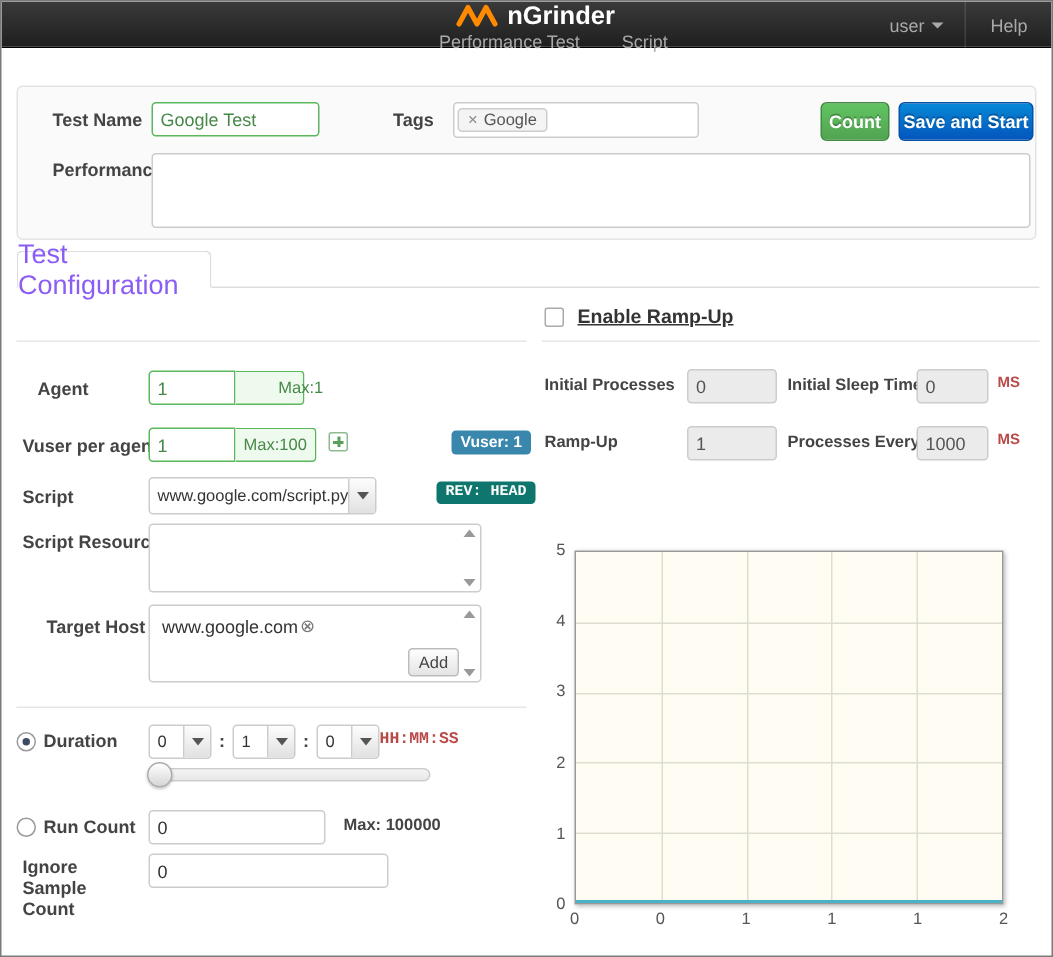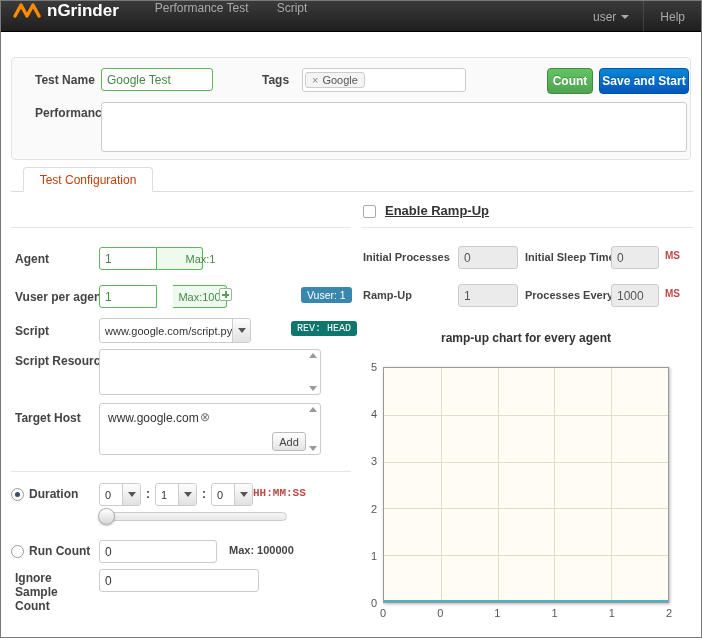--- a/index.html
+++ b/index.html
@@ -2,21 +2,21 @@
 <html><head>
 <meta charset="utf-8">
 <style>
   * { margin:0; padding:0; box-sizing:border-box; }
   body { font-family:"Liberation Sans", sans-serif; background:#fff; }
   .window { position:relative; width:702px; height:638px; border:1px solid #7a7a7a; background:#fff; overflow:hidden; }
 
   
   .navbar { position:absolute; top:0; left:0; width:700px; height:31px;
             background:linear-gradient(#3a3a3a,#1f1f1f); border-bottom:1px solid #000;
-            display:flex; align-items:flex-start; }
+            display:flex; align-items:center;flex-direction:column; }
   .brand { display:flex; align-items:center; gap:6px; margin-left:12px; cursor:pointer; }
   .brand-text { color:#fff; font-size:17px; font-weight:bold; }
   .nav-menu { display:flex; margin-left:36px; gap:28px; }
   .nav-item { color:#a9a9a9; font-size:12px; cursor:pointer; }
   .nav-right { position:absolute; right:0; top:0; height:31px; display:flex; align-items:center; }
   .nav-user { color:#a9a9a9; font-size:12px; display:flex; align-items:center; gap:5px; padding:0 14px; cursor:pointer; }
   .nav-help { color:#a9a9a9; font-size:12px; padding:0 16px; height:40px; display:flex; align-items:center;
               border-left:1px solid rgba(255,255,255,.12); cursor:pointer; }
   .caret-down { width:0; height:0; border-left:4px solid transparent; border-right:4px solid transparent; border-top:4px solid #a9a9a9; }
 
@@ -36,34 +36,34 @@
   .tag-x { color:#888; font-size:11px; cursor:pointer; }
 
   .btn { position:absolute; display:flex; align-items:center; justify-content:center;
          border-radius:4px; font-size:12px; cursor:pointer; border:1px solid; height:26px;
          font-weight:bold; color:#fff; text-shadow:0 -1px 0 rgba(0,0,0,.25); }
   .btn-success { background:linear-gradient(#62c462,#51a351); border-color:#418a41; }
   .btn-primary { background:linear-gradient(#0688d6,#0455bd); border-color:#0451a8; }
 
   
   .tab-line { position:absolute; top:190px; left:10px; width:682px; height:1px; background:#ddd; }
-  .tab { position:absolute; top:166px; left:22px; width:130px; height:25px; background:#fff;
+  .tab { position:absolute; top:166px; left:10px; width:130px; height:25px; background:#fff;
          border:1px solid #ddd; border-bottom:1px solid #fff; border-radius:4px 4px 0 0; z-index:2;
-         display:flex; align-items:center; justify-content:center; font-size:12px; color:#c2410c; cursor:pointer; }
+         display:flex; align-items:center; justify-content:center; font-size:18px; color:#8b5cf6; cursor:pointer; }
 
   .section-title { position:absolute; font-weight:bold; font-size:13px; color:#333; }
   .hline { position:absolute; height:1px; background:#e6e6e6; }
 
   
   .addon { position:absolute; display:flex; align-items:center; justify-content:center;
            border:1px solid #5bb75b; border-left:none; background:#effaef; color:#468847;
            font-size:11px; height:23px; border-radius:0 3px 3px 0; }
 
   .badge { position:absolute; display:inline-block; background:#3a87ad; color:#fff; font-size:10.5px;
-           font-weight:normal; padding:2px 6px; border-radius:3px; white-space:nowrap; }
+           font-weight:bold; padding:2px 6px; border-radius:3px; white-space:nowrap; }
   .badge-info { background:#0f766e; font-family:"Liberation Mono",monospace; font-size:10px; }
 
   
   .sel { position:absolute; display:flex; align-items:stretch; border:1px solid #ccc; border-radius:3px;
          background:#fff; cursor:pointer; overflow:hidden; }
   .sel-txt { flex:1; display:flex; align-items:center; padding:0 5px; font-size:11px; color:#333; white-space:nowrap; overflow:hidden; }
   .sel-arrow { width:18px; background:linear-gradient(#fdfdfd,#e1e1e1); border-left:1px solid #ccc;
                display:flex; align-items:center; justify-content:center; }
   .sel-caret { width:0; height:0; border-left:4px solid transparent; border-right:4px solid transparent; border-top:5px solid #555; }
 
@@ -143,48 +143,48 @@
     <div class="btn btn-primary" style="left:587px; top:10px; width:90px;">Save  and Start</div>
     <span class="lbl" style="left:23px; top:48px;">Performance</span>
     <textarea class="txtarea" style="left: 89px; top: 44px; width: 586px; height: 50px; resize: none;"></textarea>
   </div>
 
   <div class="tab-line"></div>
   <div class="tab">Test Configuration</div>
 
   <div class="hline" style="left:10px; top:226px; width:340px;"></div>
 
-  <span class="lbl" style="left:14px; top:251px;">Agent</span>
+  <span class="lbl" style="left:24px; top:251px;">Agent</span>
   <input class="inp inp-green" style="left: 98px; top: 246px; width: 58px; border-radius: 3px 0px 0px 3px;" value="1">
   <span class="addon" style="left:156px; top:246px; width:46px;padding-left:42px;">Max:1</span>
 
   <span class="lbl" style="left:14px; top:289px;">Vuser per agent</span>
   <input class="inp inp-green" style="left: 98px; top: 284px; width: 58px; border-radius: 3px 0px 0px 3px;" value="1">
-  <span class="addon" style="left:156px; top:284px; width:54px;margin-left:16px;">Max:100</span>
+  <span class="addon" style="left:156px; top:284px; width:54px;">Max:100</span>
   <span class="plus-icon" style="left:218px; top:287px;"></span>
   <span class="badge" style="left:300px; top:286px;">Vuser: 1</span>
 
   <span class="lbl" style="left:14px; top:323px;">Script</span>
   <div class="sel" style="left:98px; top:317px; width:152px; height:25px;">
     <span class="sel-txt">www.google.com/script.py</span>
     <span class="sel-arrow">
         <span class="sel-caret"></span>
       </span>
   </div>
   <span class="badge badge-info" style="left:290px; top:320px;">REV: HEAD</span>
 
   <span class="lbl" style="left:14px; top:353px;">Script Resources</span>
   <div class="txtarea" style="left:98px; top:348px; width:222px; height:46px;">
     <div class="scroll-rail" style="right:2px; top:3px; bottom:3px; width:10px; position:absolute;">
       <span class="tri-up"></span>
       <span class="tri-down"></span>
     </div>
   </div>
 
-  <span class="lbl" style="left:14px; top:410px;">Target Host</span>
+  <span class="lbl" style="left:30px; top:410px;">Target Host</span>
   <div class="txtarea" style="left:98px; top:402px; width:222px; height:52px;">
     <span style="position:absolute; left:8px; top:7px; font-size:12px; color:#333;">www.google.com</span>
     <span class="remove-glyph" style="position:absolute; left:100px; top:6px;">⊗</span>
     <div class="mini-btn" style="right:14px; bottom:3px; width:34px;">Add</div>
     <div class="scroll-rail" style="right:2px; top:3px; bottom:3px; width:10px; position:absolute;">
       <span class="tri-up"></span>
       <span class="tri-down"></span>
     </div>
   </div>
 
@@ -234,21 +234,20 @@
   <span class="lbl-sm" style="left:524px; top:250px;">Initial Sleep Time</span>
   <input class="inp disabled" style="left: 610px; top: 245px; width: 48px;" value="0">
   <span class="ms-unit" style="left:664px; top:249px;">MS</span>
 
   <span class="lbl-sm" style="left:362px; top:288px;">Ramp-Up</span>
   <input class="inp disabled" style="left: 457px; top: 283px; width: 60px;" value="1">
   <span class="lbl-sm" style="left:524px; top:288px;">Processes Every</span>
   <input class="inp disabled" style="left: 610px; top: 283px; width: 48px;" value="1000">
   <span class="ms-unit" style="left:664px; top:287px;">MS</span>
 
-  <span class="chart-title" style="left:380px; top:330px; width:290px;">ramp-up chart for every agent</span>
 
   <div class="yaxis" style="left:358px; top:366px; width:18px; height:236px;">
       <div class="ytick" style="top: 0%;">5</div>
       <div class="ytick" style="top: 20%;">4</div>
       <div class="ytick" style="top: 40%;">3</div>
       <div class="ytick" style="top: 60%;">2</div>
       <div class="ytick" style="top: 80%;">1</div>
       <div class="ytick" style="top: 100%;">0</div>
     </div>
   <div class="plot" id="plot" style="left:382px; top:366px; width:286px; height:236px;">

